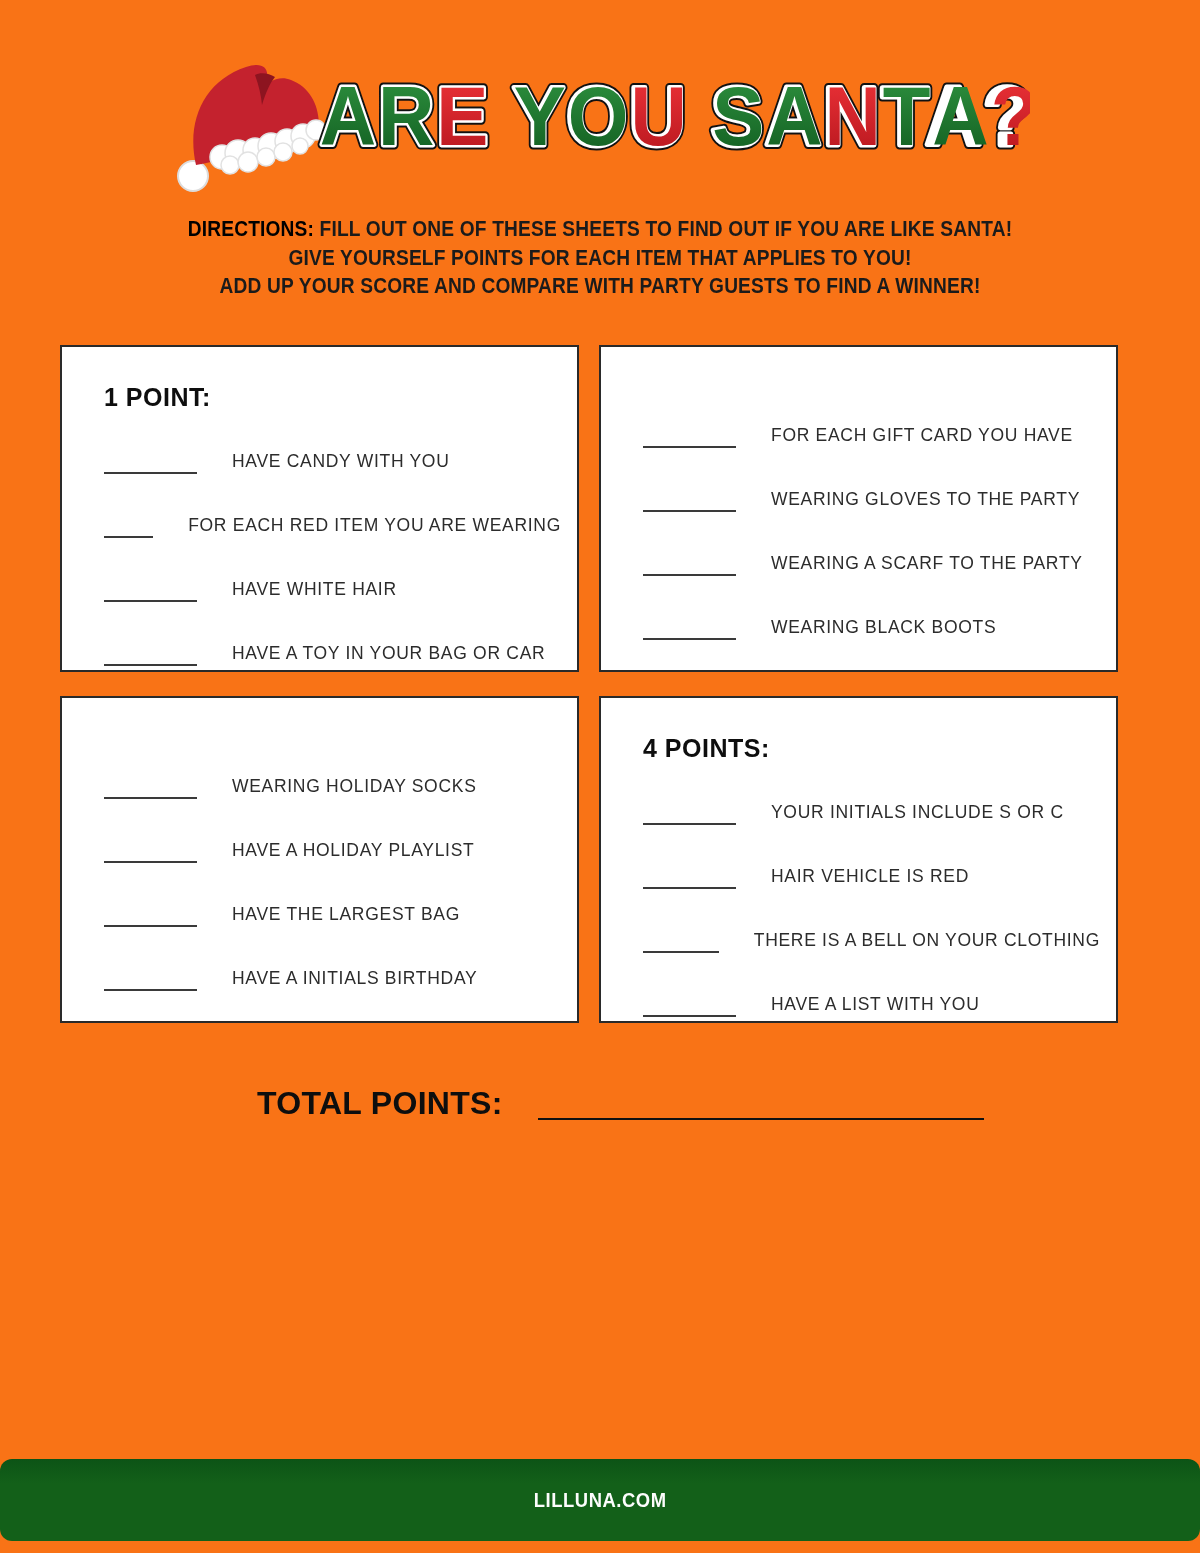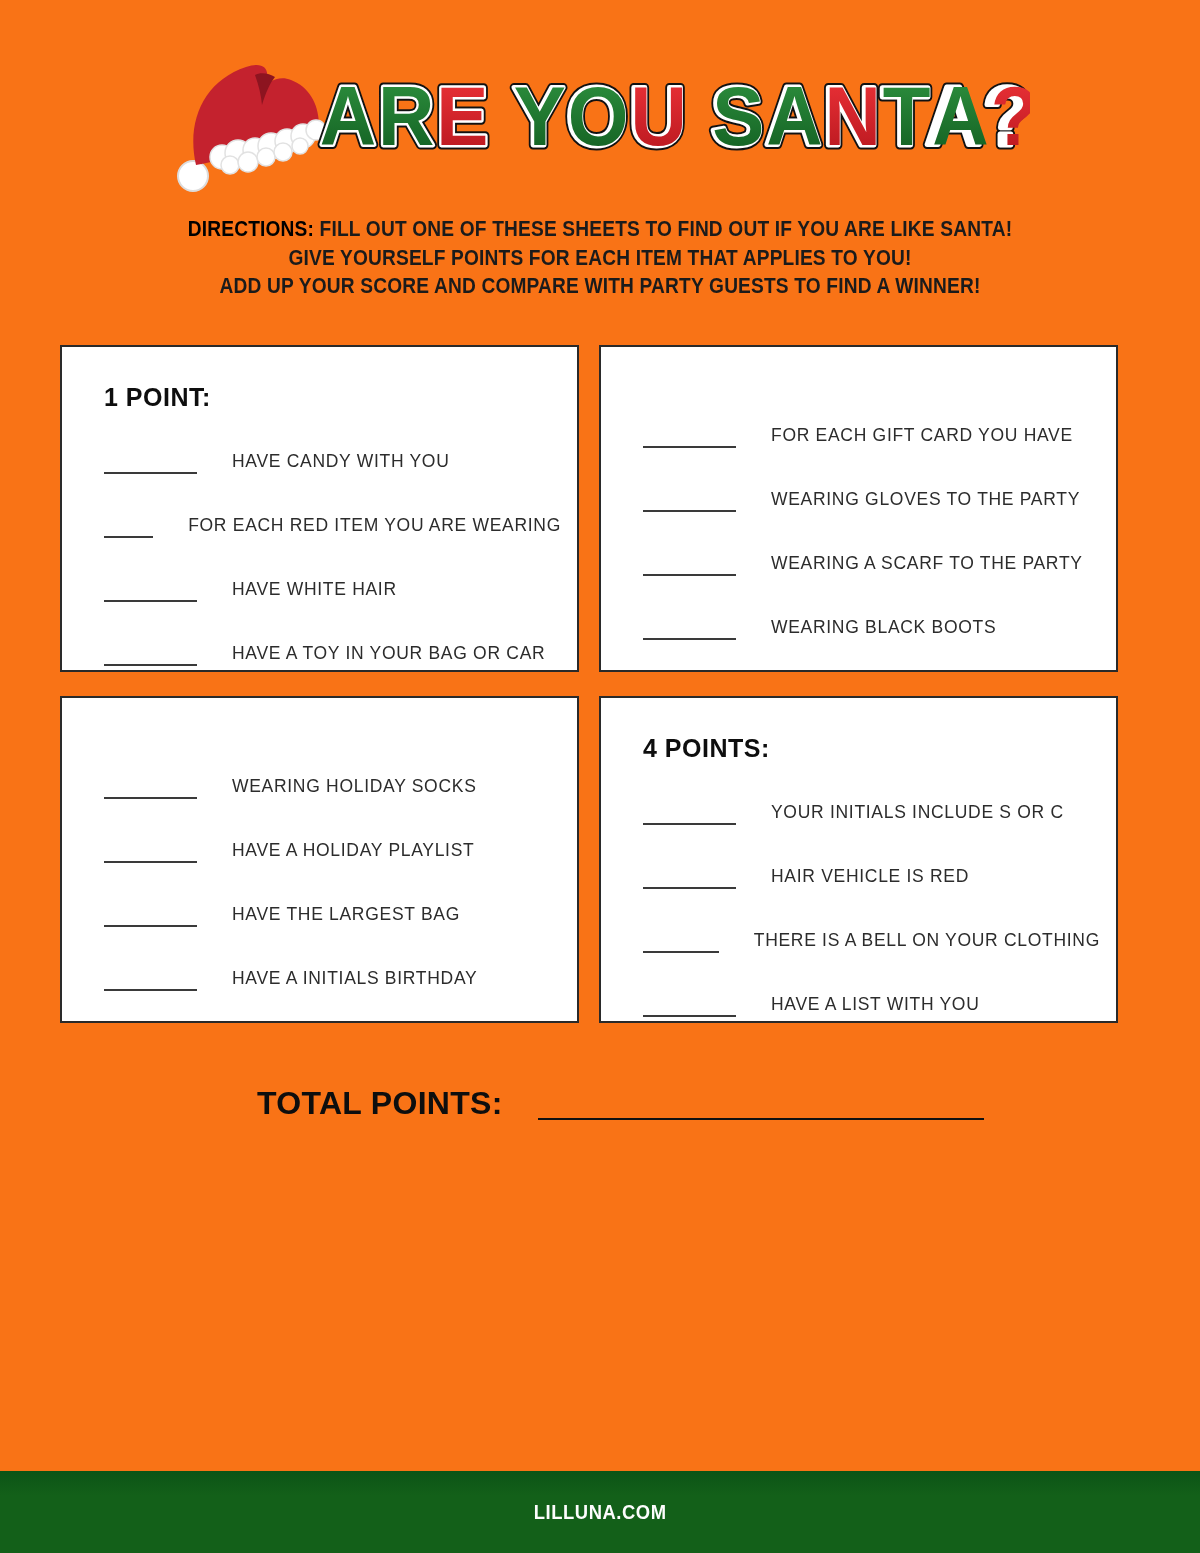--- a/index.html
+++ b/index.html
@@ -96,26 +96,27 @@
     width:446px;
     border-bottom:2.5px solid #111;
     margin-left:35px;
     margin-bottom:2px;
     align-self:stretch;
   }
 
   
   .footer{
     position:absolute;
-    left:0;bottom:0;
+    left:0;bottom:12px;
     width:100%;height:82px;
     background:linear-gradient(180deg,#0c5416 0%, #136019 30%, #136019 100%);
     display:flex;
     align-items:center;
     justify-content:center;
+    border-radius:12px;
   }
   .footer-site{
     color:#fdfdfd;
     font-size:20px;
     font-weight:700;
     letter-spacing:0.6px;
     transform:scaleX(0.92);
   }
 </style>
 </head>

